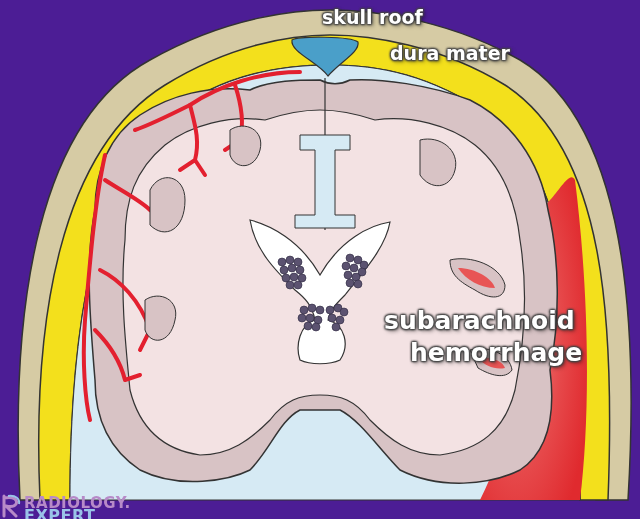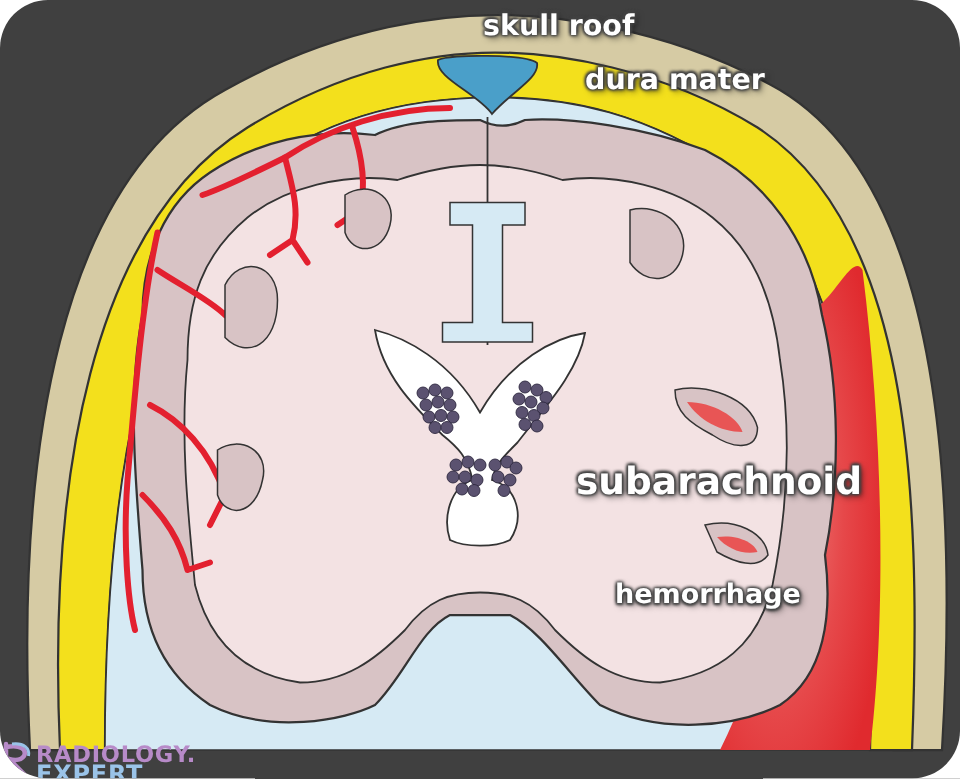--- a/index.html
+++ b/index.html
@@ -1,26 +1,26 @@
 <!DOCTYPE html>
 <html><head>
 <meta charset="utf-8">
 <style>
   html, body { margin: 0; padding: 0; background: #ffffff; }
-  #stage { position: relative; width: 640px; height: 519px; overflow: hidden; background: #404040; font-family: "DejaVu Sans", sans-serif; border-radius: 32px; }
+  #stage { position: relative; width: 640px; height: 519px; overflow: hidden; background: #4c1d95; font-family: "DejaVu Sans", sans-serif; }
   #stage svg { position: absolute; left: 0; top: 0; }
   .label {
     position: absolute; color: #ffffff; font-family: "DejaVu Sans", sans-serif; font-weight: bold;
     text-shadow: 1px 1px 2px #444, -1px -1px 2px #444, 1px -1px 2px #444, -1px 1px 2px #444, 2px 2px 4px rgba(0,0,0,0.5);
     white-space: nowrap; line-height: 1;
   }
   #lbl-skull { left: 322px; top: 8px; font-size: 19px; }
   #lbl-dura { left: 390px; top: 44px; font-size: 19px; }
   #lbl-sah1 { left: 384px; top: 308px; font-size: 25px; }
-  #lbl-sah2 { left: 410px; top: 340px; font-size: 18px; margin-top: 48px; }
+  #lbl-sah2 { left: 410px; top: 340px; font-size: 25px; }
   #logo { position: absolute; left: 2px; top: 494px; width: 120px; height: 24px; }
   #logo-text1 { position: absolute; left: 22px; top: 0px; font-size: 15px; font-weight: bold; color: #b78ac8; letter-spacing: 0.5px; font-family: "DejaVu Sans", sans-serif; }
   #logo-text2 { position: absolute; left: 22px; top: 12px; font-size: 16px; font-weight: bold; color: #9ac3e8; letter-spacing: 0.5px; font-family: "DejaVu Sans", sans-serif; }
 </style>
 </head>
 <body>
 
 <div id="stage">
   <svg width="640" height="519" viewBox="0 0 640 519">
     <defs>

